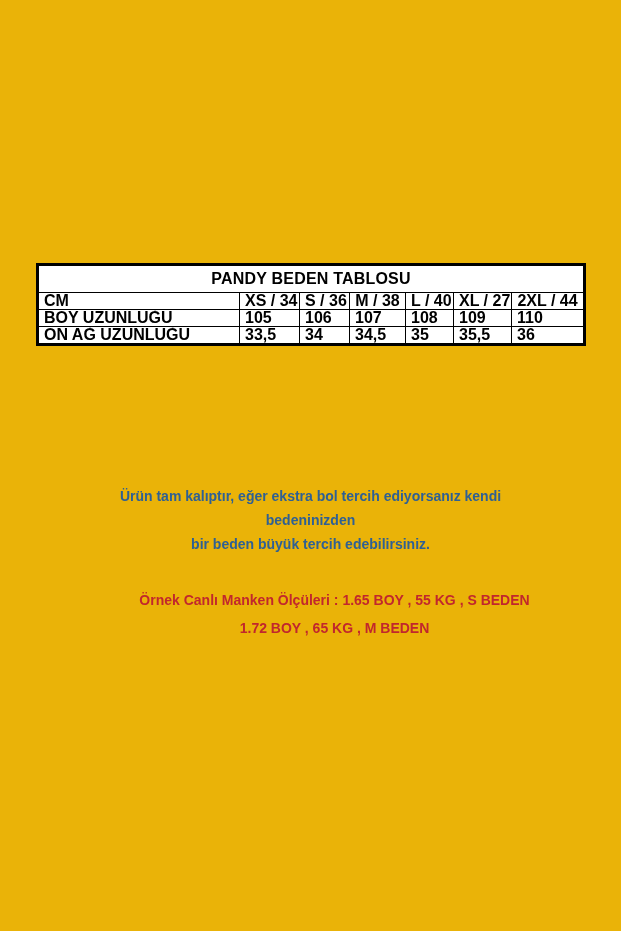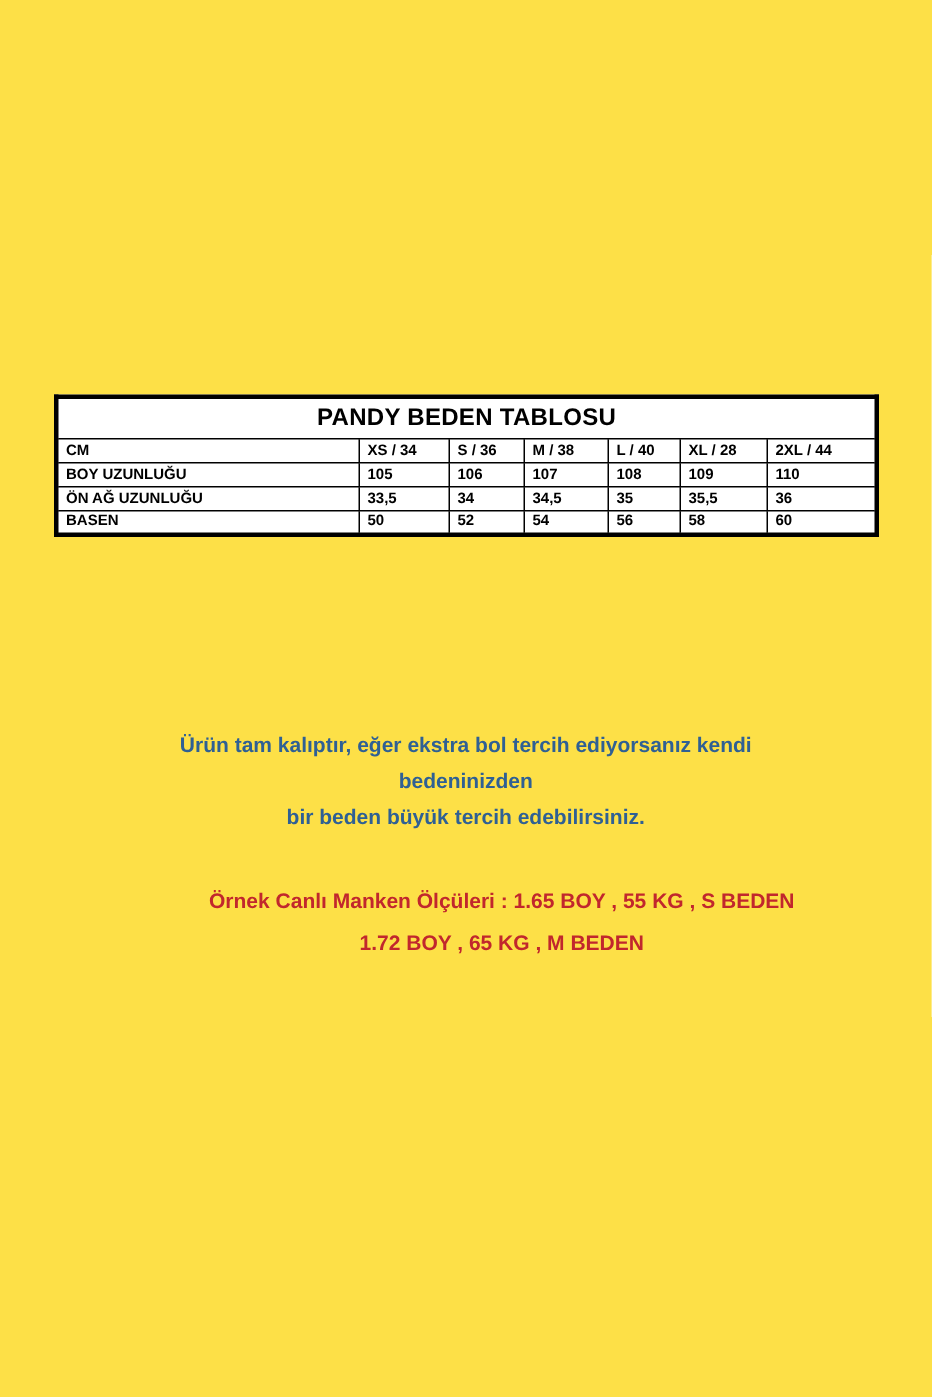--- a/index.html
+++ b/index.html
@@ -12,21 +12,21 @@
     height: 931px;
     font-family: "Liberation Sans", sans-serif;
     -webkit-font-smoothing: antialiased;
     overflow: hidden;
     position: relative;
   }
 
   #page {
     position: absolute;
     inset: 0;
-    background: #fde047;
+    background: #eab308;
     padding-left: 26px;
   }
 
   
   .size-table-wrap {
     position: absolute;
     left: 36px;
     top: 263px;
     width: 547px;
   }
@@ -37,21 +37,21 @@
     table-layout: fixed;
     border: 3px solid #000000;
     background: #ffffff;
   }
 
   table.size-table td,
   table.size-table th {
     border: 1px solid #000000;
     padding: 0 5px;
     height: 16px;
-    font-size: 10px;
+    font-size: 16px;
     font-weight: bold;
     color: #000000;
     line-height: 1;
     box-sizing: border-box;
     white-space: nowrap;
     overflow: hidden;
   }
 
   .title-cell {
     text-align: center;
@@ -60,21 +60,21 @@
     height: 28px !important;
     letter-spacing: 0.2px;
   }
 
   .row-label {
     text-align: left;
     font-size: 13.5px;
   }
 
   .col-head {
-    text-align: left;
+    text-align: center;
     font-size: 13.5px;
     margin-top: 28px;
   }
 
   .val-cell {
     text-align: left;
     font-weight: normal;
     font-size: 14px;
   }
 
@@ -133,21 +133,21 @@
       <tbody>
         <tr>
           <td class="title-cell" colspan="7">PANDY BEDEN TABLOSU</td>
         </tr>
         <tr>
           <td class="row-label">CM</td>
           <td class="col-head">XS / 34</td>
           <td class="col-head">S / 36</td>
           <td class="col-head">M / 38</td>
           <td class="col-head">L / 40</td>
-          <td class="col-head">XL / 28</td>
+          <td class="col-head">XL / 27</td>
           <td class="col-head">2XL / 44</td>
         </tr>
 
         <tr>
           <td class="row-label">BOY UZUNLUĞU</td>
           <td class="val-cell">105</td>
           <td class="val-cell">106</td>
           <td class="val-cell">107</td>
           <td class="val-cell">108</td>
           <td class="val-cell">109</td>
@@ -155,29 +155,20 @@
         </tr>
         <tr>
           <td class="row-label">ÖN AĞ UZUNLUĞU</td>
           <td class="val-cell">33,5</td>
           <td class="val-cell">34</td>
           <td class="val-cell">34,5</td>
           <td class="val-cell">35</td>
           <td class="val-cell">35,5</td>
           <td class="val-cell">36</td>
         </tr>
-        <tr>
-          <td class="row-label">BASEN</td>
-          <td class="val-cell">50</td>
-          <td class="val-cell">52</td>
-          <td class="val-cell">54</td>
-          <td class="val-cell">56</td>
-          <td class="val-cell">58</td>
-          <td class="val-cell">60</td>
-        </tr>
       </tbody>
     </table>
   </div>
 
   <div class="note-blue">
     <span class="nl">Ürün tam kalıptır, eğer ekstra bol tercih ediyorsanız kendi</span>
     <span class="nl">bedeninizden</span>
     <span class="nl">bir beden büyük tercih edebilirsiniz.</span>
   </div>
 

